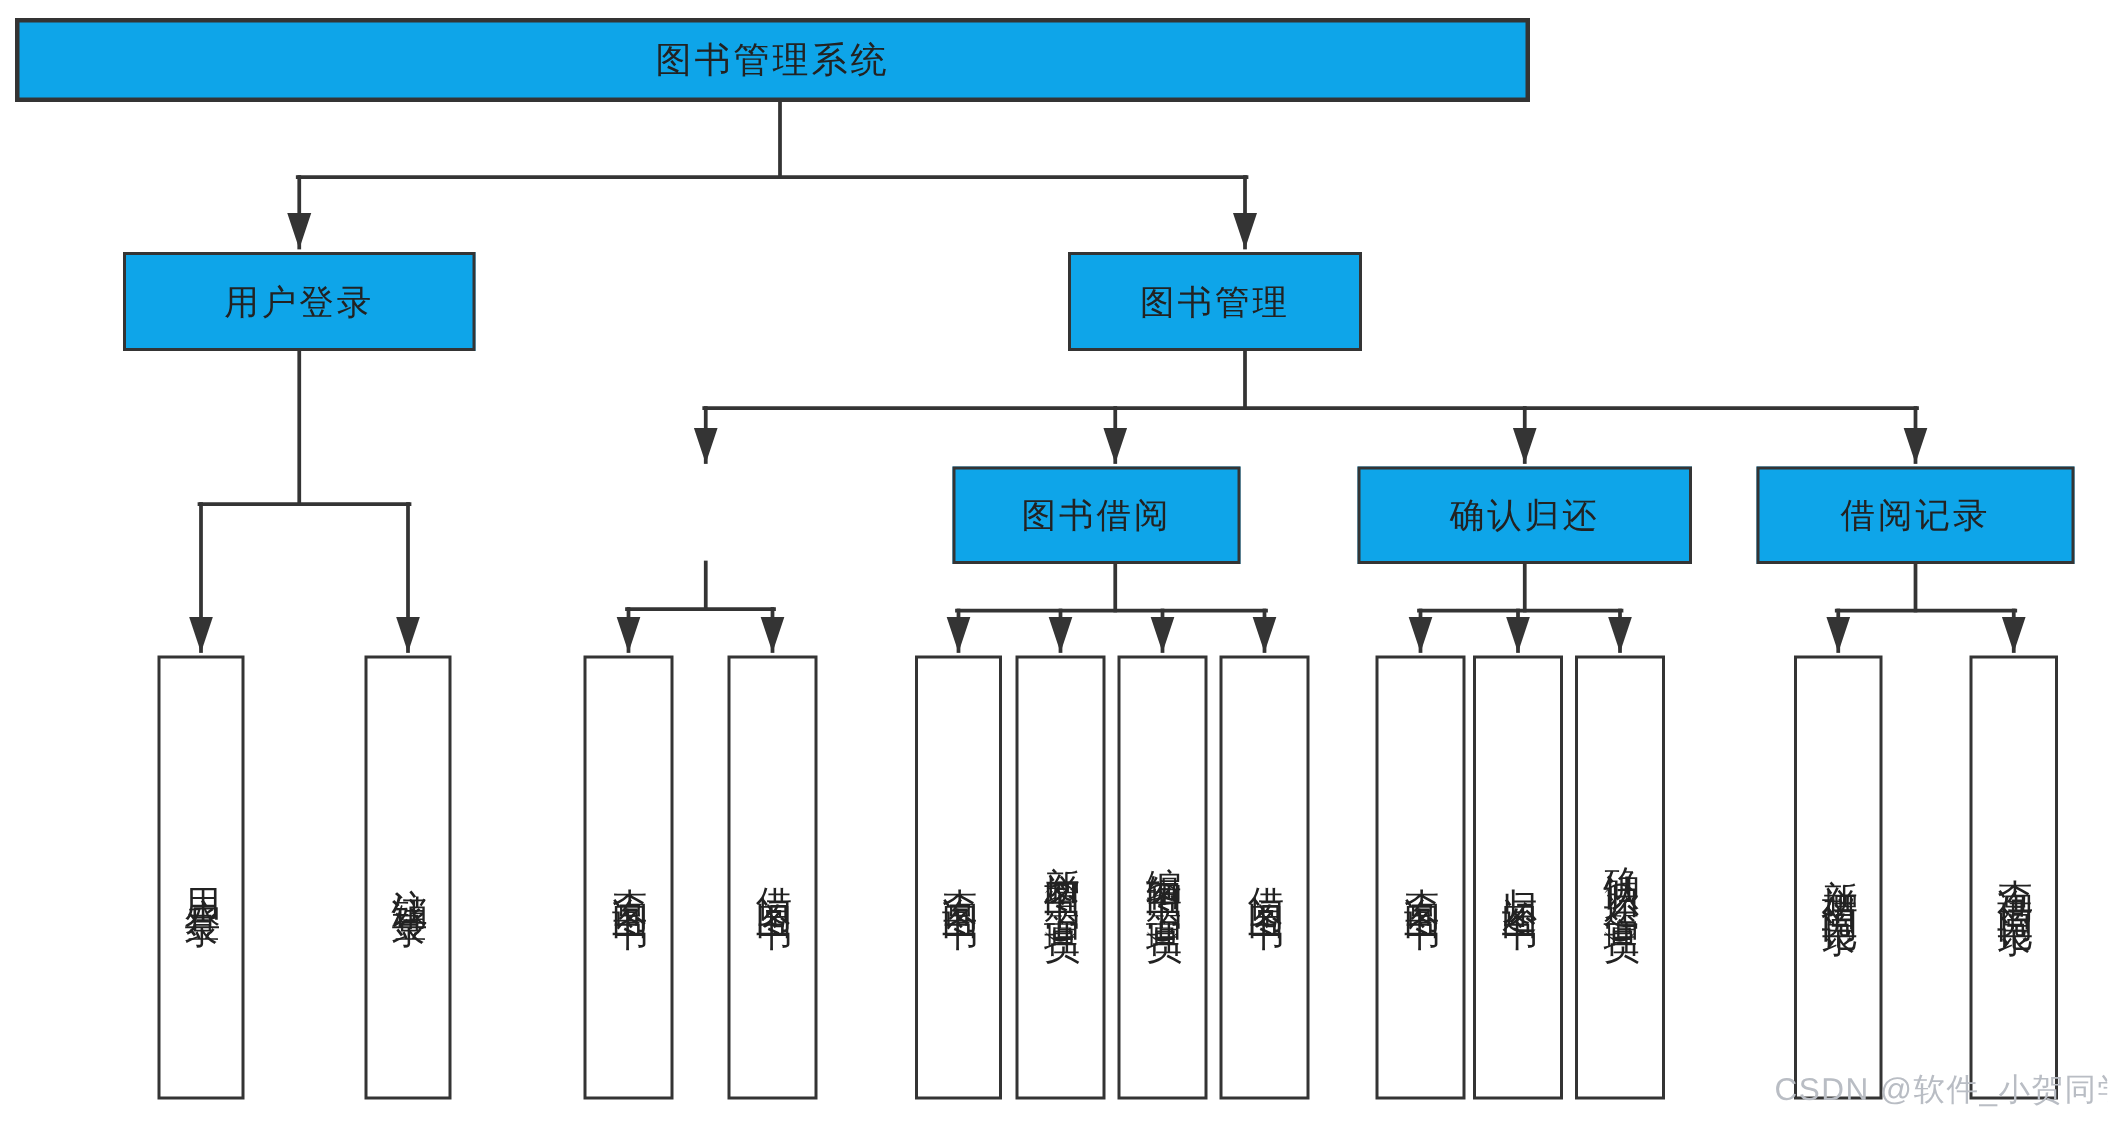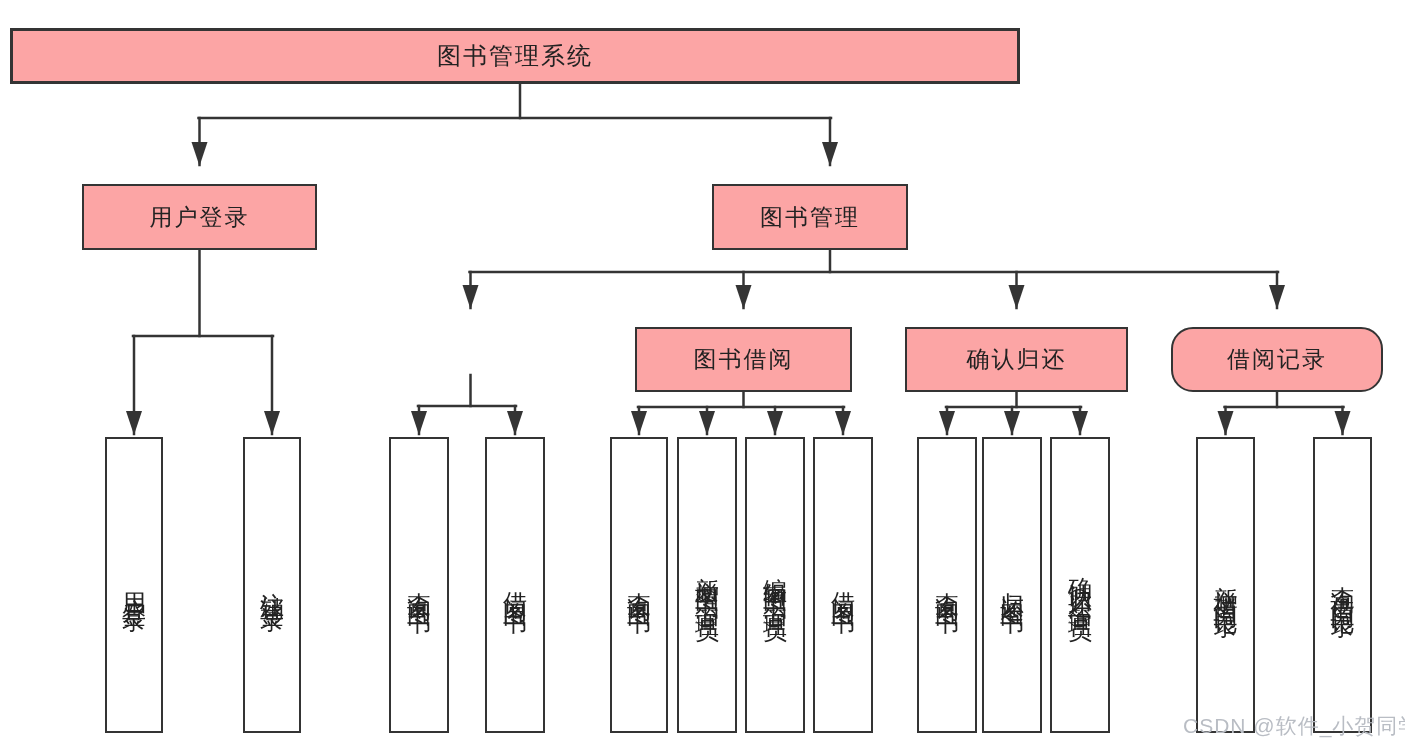--- a/index.html
+++ b/index.html
@@ -14,25 +14,24 @@
     width:1405px;height:747px;
     background:var(--bg);
     overflow:hidden;
     font-family:"Liberation Sans", sans-serif;
   }
   .wires{position:absolute;left:0;top:0;z-index:1;}
   .wires line{stroke:var(--line);stroke-width:2.5;stroke-linecap:square;}
   .wires polygon{fill:var(--line);}
   .box{
     position:absolute;box-sizing:border-box;z-index:2;
-    background:#fca5a5;border:2.5px solid var(--line);
+    background:#0ea5e9;border:2.5px solid var(--line);
     display:flex;align-items:center;justify-content:center;
     color:var(--text);font-size:23px;letter-spacing:2px;
     white-space:nowrap;
-    margin-top:16px;
   }
   .box.root{border-width:3px;font-size:24px;}
   .vbox{
     position:absolute;box-sizing:border-box;z-index:2;
     background:#ffffff;border:2.5px solid var(--line);
     display:flex;align-items:center;justify-content:center;
     top:437px;height:296px;
     color:var(--text);
   }
   .vbox span{
@@ -97,23 +96,23 @@
     <line x1="1224.5" y1="407" x2="1343.5" y2="407"></line>
     <line x1="1225.5" y1="407" x2="1225.5" y2="434" marker-end="url(#ah)"></line>
     <line x1="1342.5" y1="407" x2="1342.5" y2="434" marker-end="url(#ah)"></line>
   </svg>
 
   <div class="box root" style="left:10px;top:12px;width:1010px;height:56px;">图书管理系统</div>
 
   <div class="box" style="left:82px;top:168px;width:235px;height:66px;">用户登录</div>
   <div class="box" style="left:712px;top:168px;width:196px;height:66px;">图书管理</div>
 
-  <div class="box" style="left:635px;top:311px;width:217px;height:65px;">图书借阅</div>
+  <div class="box" style="left:635px;top:311px;width:192px;height:65px;">图书借阅</div>
   <div class="box" style="left:905px;top:311px;width:223px;height:65px;">确认归还</div>
-  <div class="box" style="left:1171px;top:311px;width:212px;height:65px;border-radius:22px;">借阅记录</div>
+  <div class="box" style="left:1171px;top:311px;width:212px;height:65px;">借阅记录</div>
 
   <div class="vbox" style="left:105px;width:58px;">
     <span>用户登录</span>
   </div>
   <div class="vbox" style="left:243px;width:58px;">
     <span>注销登录</span>
   </div>
 
   <div class="vbox" style="left:389px;width:60px;">
     <span>查询图书</span>

